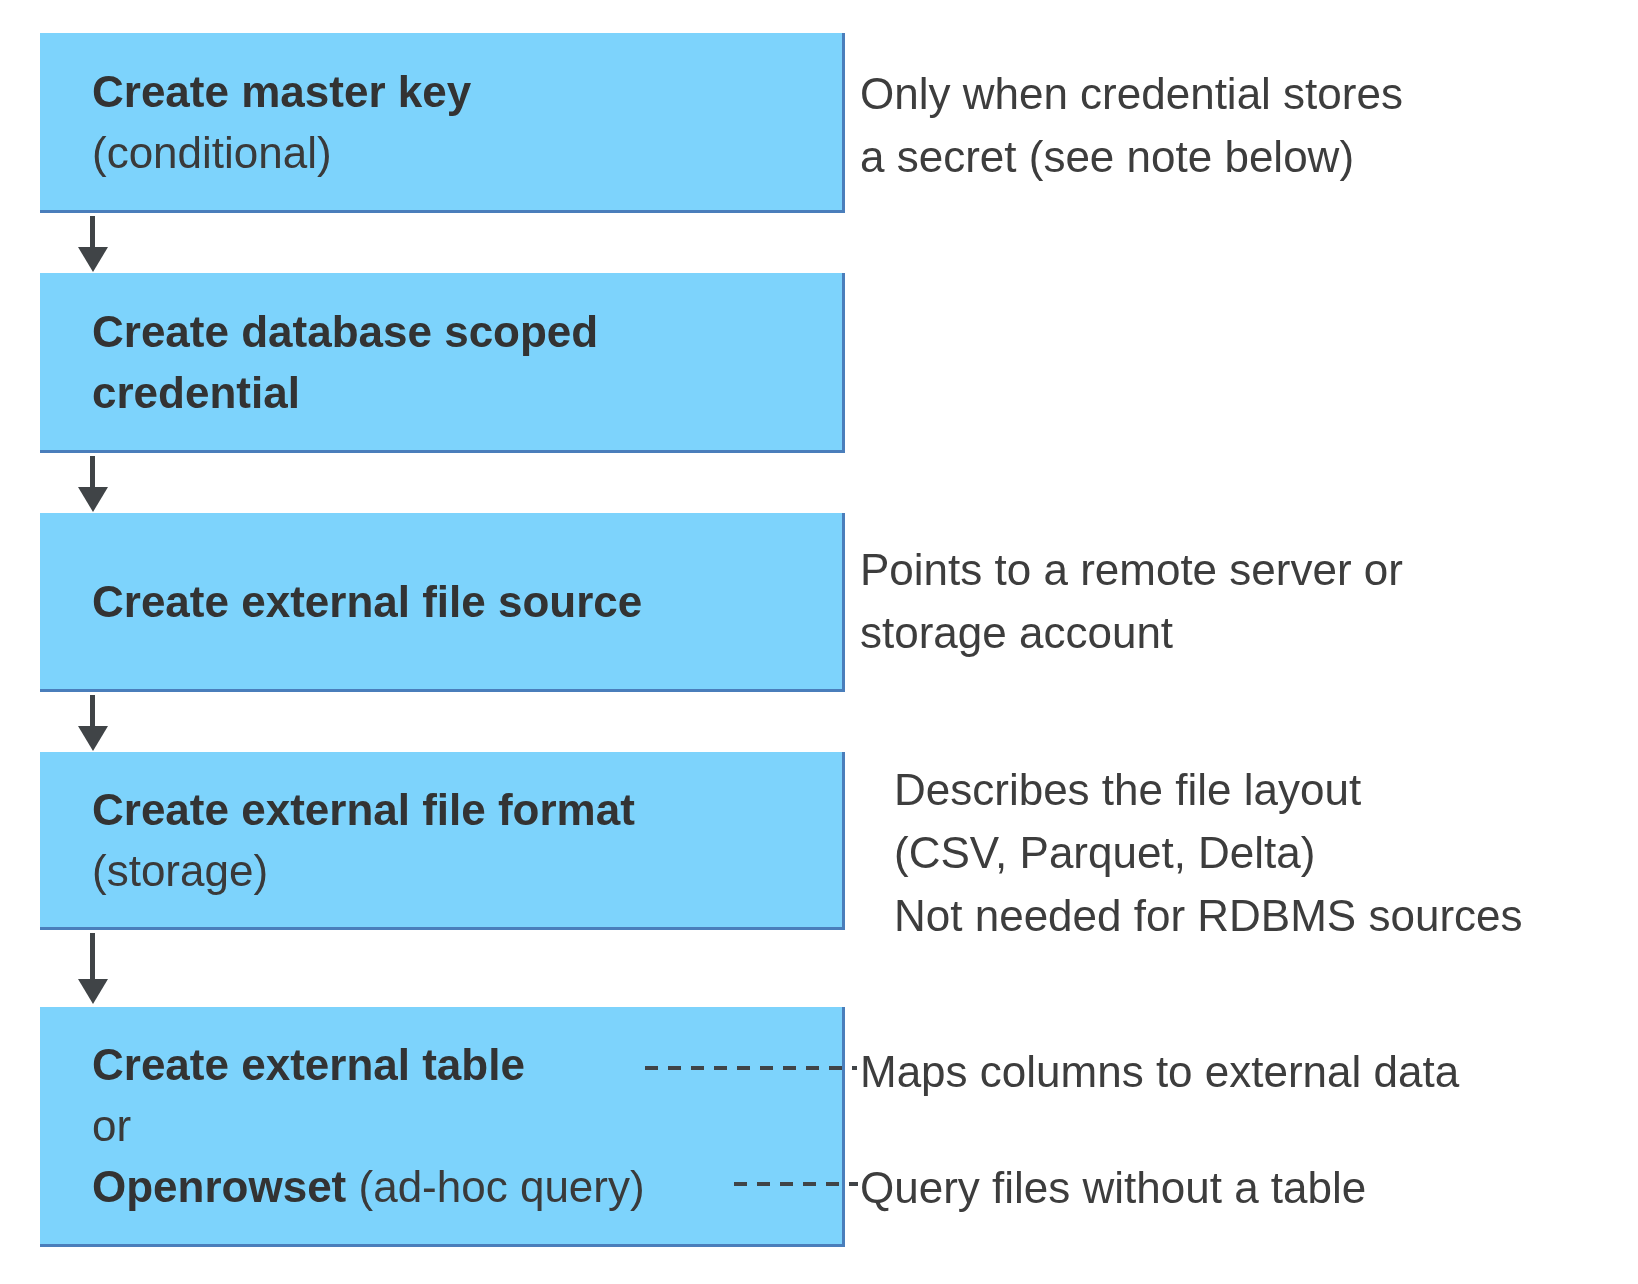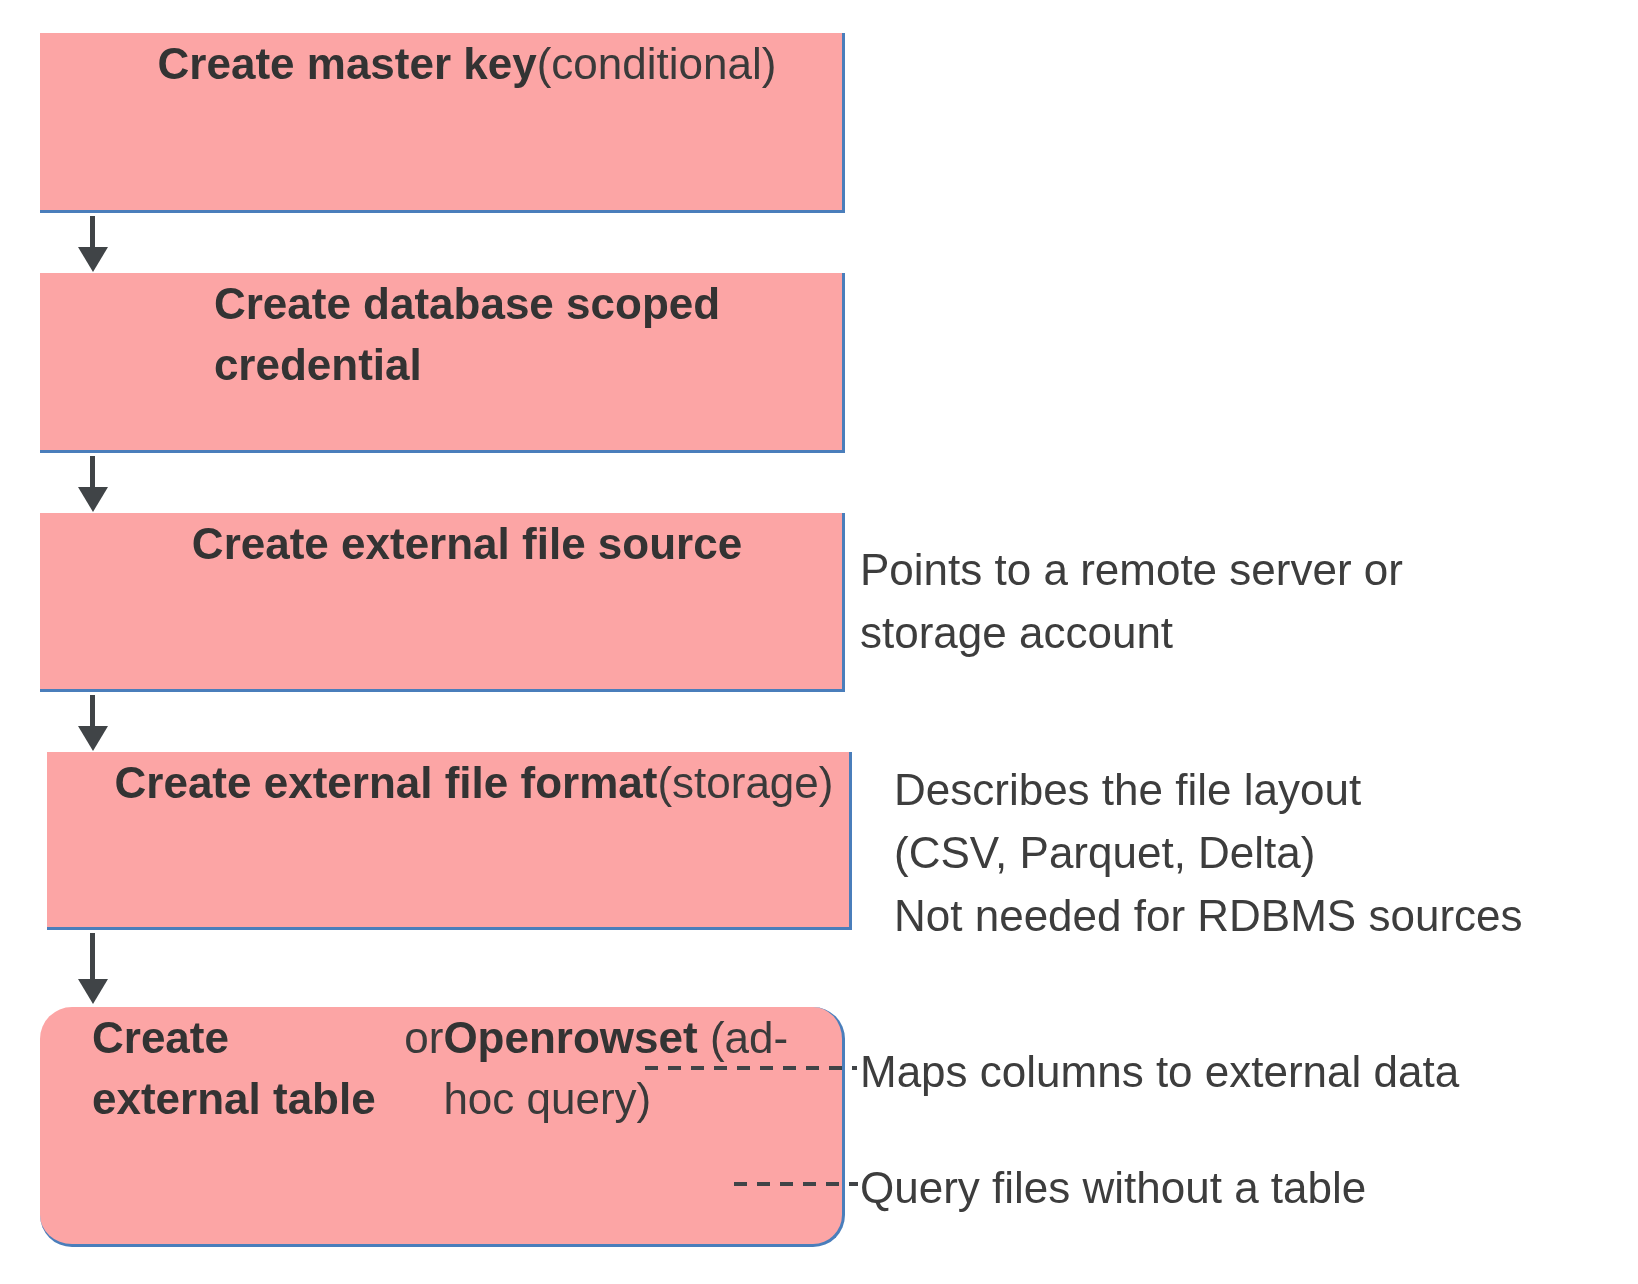--- a/index.html
+++ b/index.html
@@ -13,25 +13,26 @@
     width: 1638px;
     height: 1284px;
     background: #ffffff;
     overflow: hidden;
   }
   
   .box {
     position: absolute;
     left: 40px;
     width: 805px;
-    background: #fca5a5;
+    background: #7dd3fc;
     border-right: 3px solid #4a7ebb;
     border-bottom: 3px solid #4a7ebb;
     box-sizing: border-box;
     display: flex;
+    flex-direction: column;
     justify-content: center;
     padding-left: 52px;
     color: #333333;
     font-size: 44px;
     line-height: 61px;
   }
   .box .title   { font-weight: 700; white-space: pre-line; }
   .box .subtitle{ font-weight: 400; color: #3a3a3a; }
   .box .mixline { font-weight: 400; color: #3a3a3a; }
   .box .mixline .b { font-weight: 700; color: #333333; margin-top: 12px; }
@@ -68,20 +69,22 @@
 </style>
 </head>
 <body>
 
 <div class="canvas">
 
   <div class="box" style="top:33px; height:180px;">
     <span class="title">Create master key</span>
     <span class="subtitle">(conditional)</span>
   </div>
+  <div class="note" style="top:62px;">Only when credential stores
+a secret (see note below)</div>
 
   <div class="arrow" style="top:216px; height:56px;">
     <div class="stem" style="height:34px;"></div>
     <div class="head"></div>
   </div>
 
   <div class="box" style="top:273px; height:180px;">
     <span class="title">Create database scoped
 credential</span>
   </div>
@@ -95,34 +98,34 @@
     <span class="title">Create external file source</span>
   </div>
   <div class="note" style="top:538px;">Points to a remote server or
 storage account</div>
 
   <div class="arrow" style="top:695px; height:56px;">
     <div class="stem" style="height:34px;"></div>
     <div class="head"></div>
   </div>
 
-  <div class="box" style="top:752px; height:178px;margin-left:7px;">
+  <div class="box" style="top:752px; height:178px;">
     <span class="title">Create external file format</span>
     <span class="subtitle">(storage)</span>
   </div>
   <div class="note" style="top:758px;margin-left:34px;">Describes the file layout
 (CSV, Parquet, Delta)
 Not needed for RDBMS sources</div>
 
   <div class="arrow" style="top:933px; height:71px;">
     <div class="stem" style="height:49px;"></div>
     <div class="head"></div>
   </div>
 
-  <div class="box" style="top:1007px; height:240px;border-radius:32px;">
+  <div class="box" style="top:1007px; height:240px;">
     <span class="title">Create external table</span>
     <span class="subtitle">or</span>
     <span class="mixline"><span class="b">Openrowset</span><span> (ad-hoc query)</span></span>
   </div>
 
   <div class="dash" style="left:645px; top:1066px; width:212px;"></div>
   <div class="dash" style="left:734px; top:1182px; width:124px;"></div>
 
   <div class="note" style="top:1156px;">Query files without a table</div>
   <div class="note" style="top:1040px;">Maps columns to external data</div>

